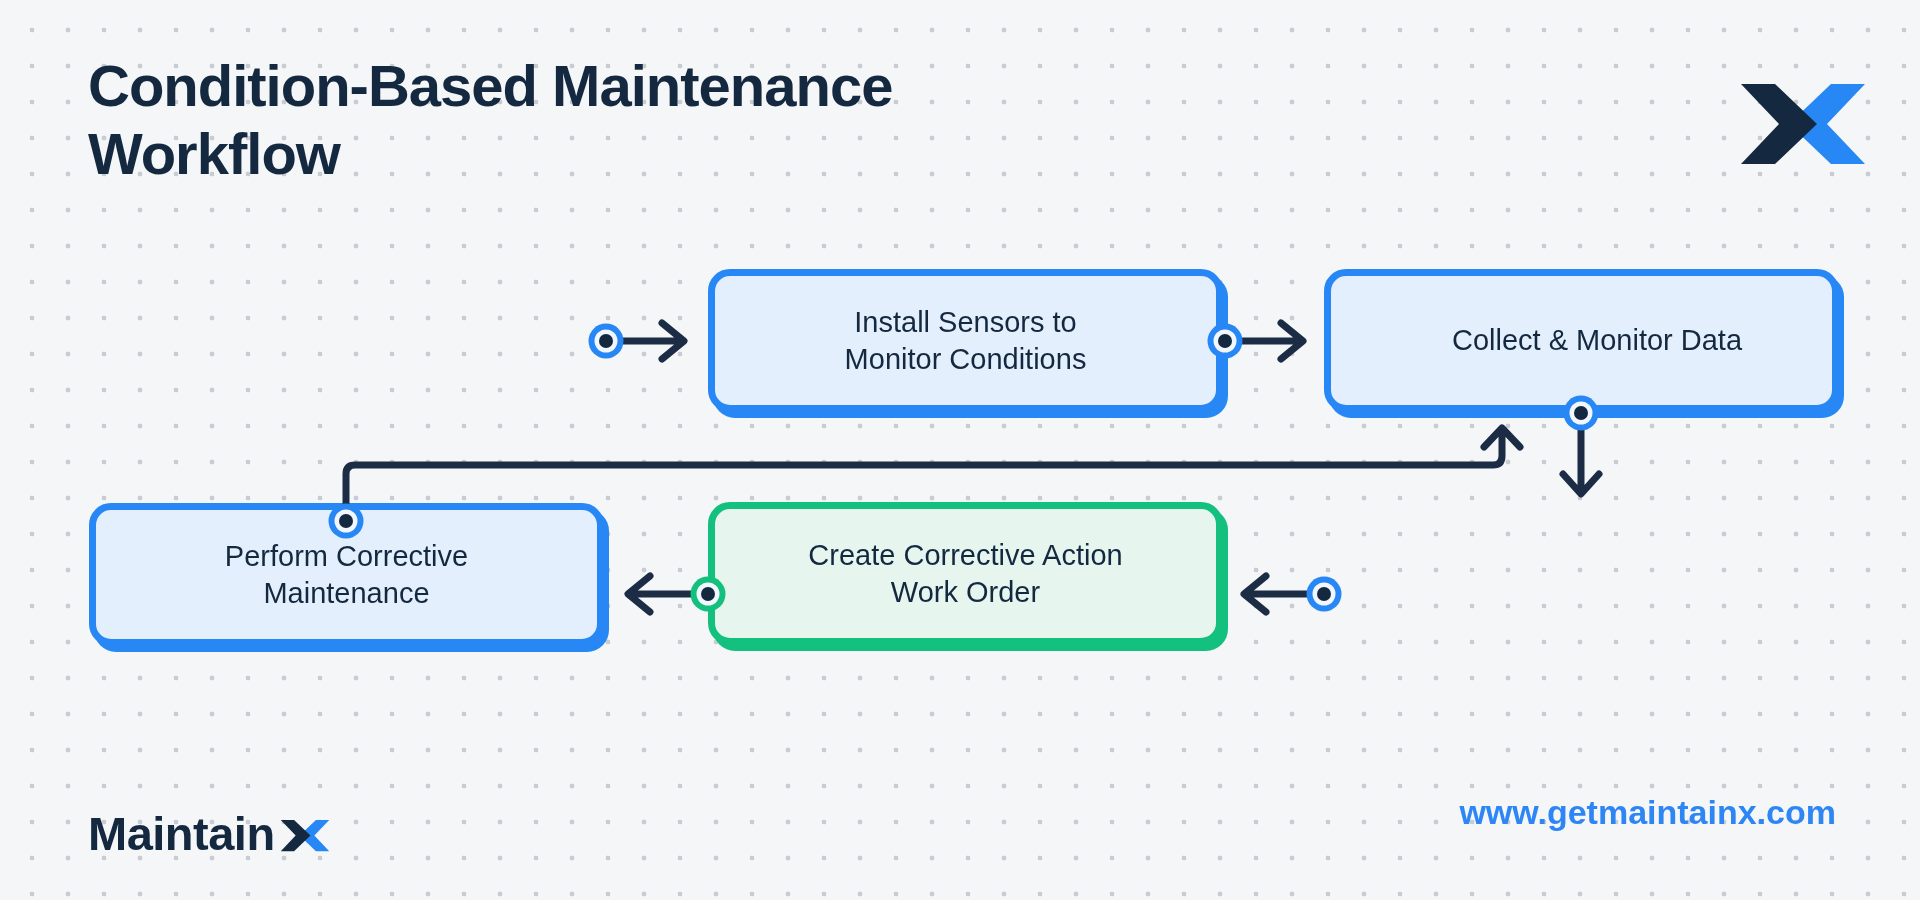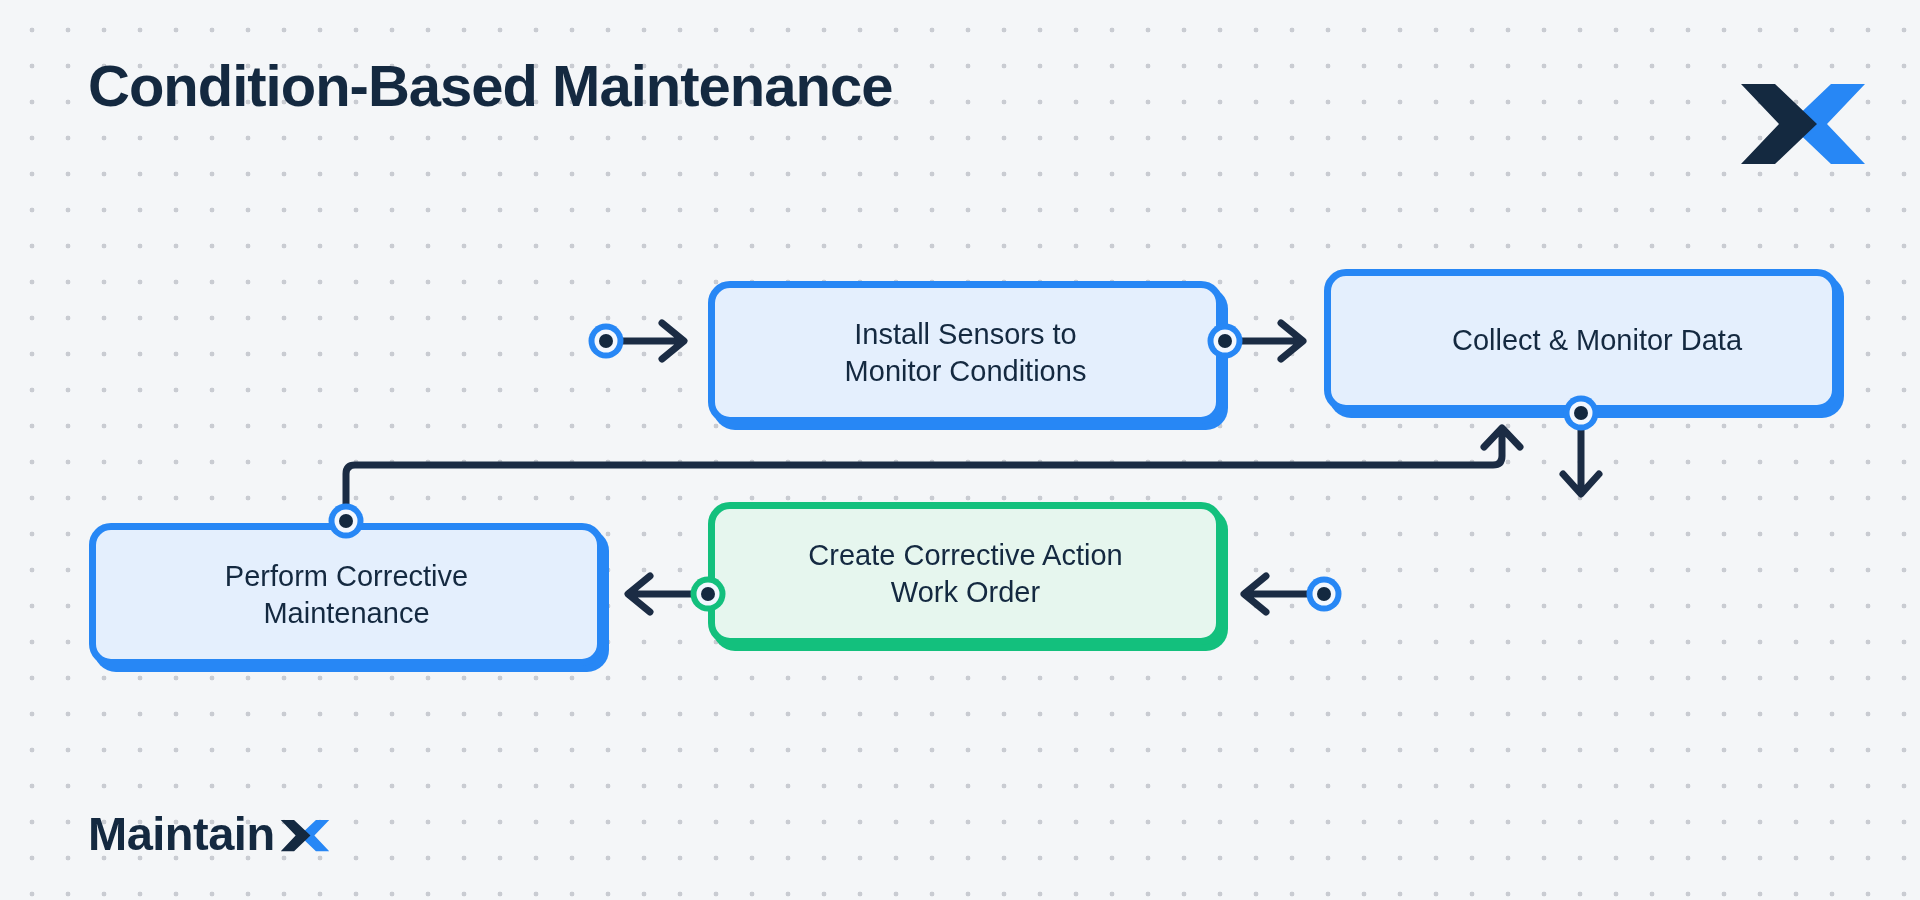--- a/index.html
+++ b/index.html
@@ -52,35 +52,36 @@
     font-size:34px;font-weight:700;color:var(--url_blue);
   }
 </style>
 </head>
 <body>
 
 <div class="canvas">
 
   <div class="title">
     <div>Condition-Based Maintenance</div>
+    <div>Workflow</div>
   </div>
 
   <svg class="logo-x" width="128" height="84" viewBox="0 0 128 84">
     <polygon class="blu-poly" points="92,2 126,2 88,42 126,82 92,82 50,42"></polygon>
     <polygon class="nav-poly" points="36,2 2,2 40,42 2,82 36,82 78,42"></polygon>
   </svg>
 
-  <div class="step blue" style="left:708px;top:281px;">
+  <div class="step blue" style="left:708px;top:269px;">
     <div class="step-label">Install Sensors to
 Monitor Conditions</div>
   </div>
   <div class="step blue" style="left:1324px;top:269px;padding-left:31px;">
     <div class="step-label">Collect &amp; Monitor Data</div>
   </div>
-  <div class="step blue" style="left:89px;top:523px;">
+  <div class="step blue" style="left:89px;top:503px;">
     <div class="step-label">Perform Corrective
 Maintenance</div>
   </div>
   <div class="step green" style="left:708px;top:502px;">
     <div class="step-label">Create Corrective Action
 Work Order</div>
   </div>
 
   <svg class="overlay" width="1920" height="900" viewBox="0 0 1920 900">
 
@@ -123,14 +124,15 @@
     </g>
   </svg>
 
   <div class="footer-brand">
     <span>Maintain</span>
     <svg width="50" height="33" viewBox="0 0 128 84">
       <polygon class="blu-poly" points="92,2 126,2 88,42 126,82 92,82 50,42"></polygon>
       <polygon class="nav-poly" points="36,2 2,2 40,42 2,82 36,82 78,42"></polygon>
     </svg>
   </div>
+  <div class="footer-url">www.getmaintainx.com</div>
 
 </div>
 
 </body></html>

